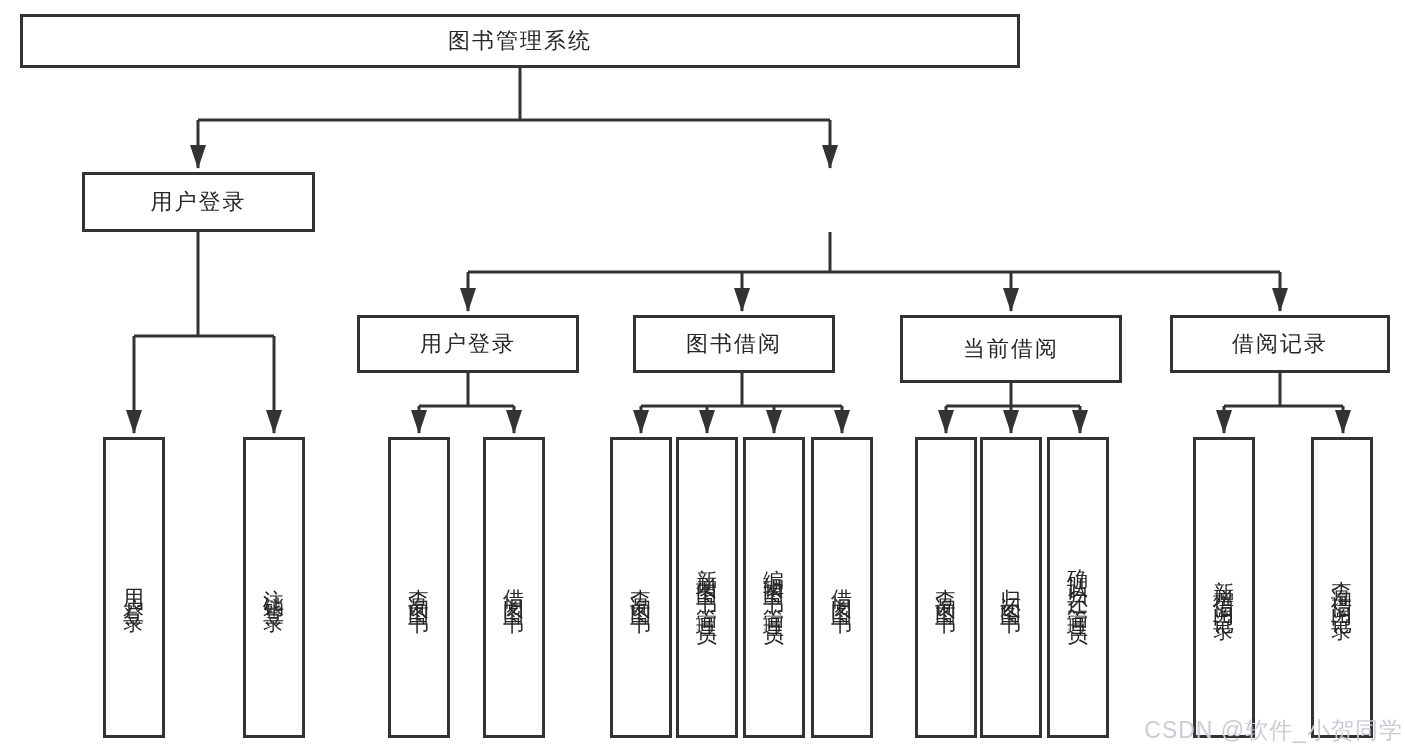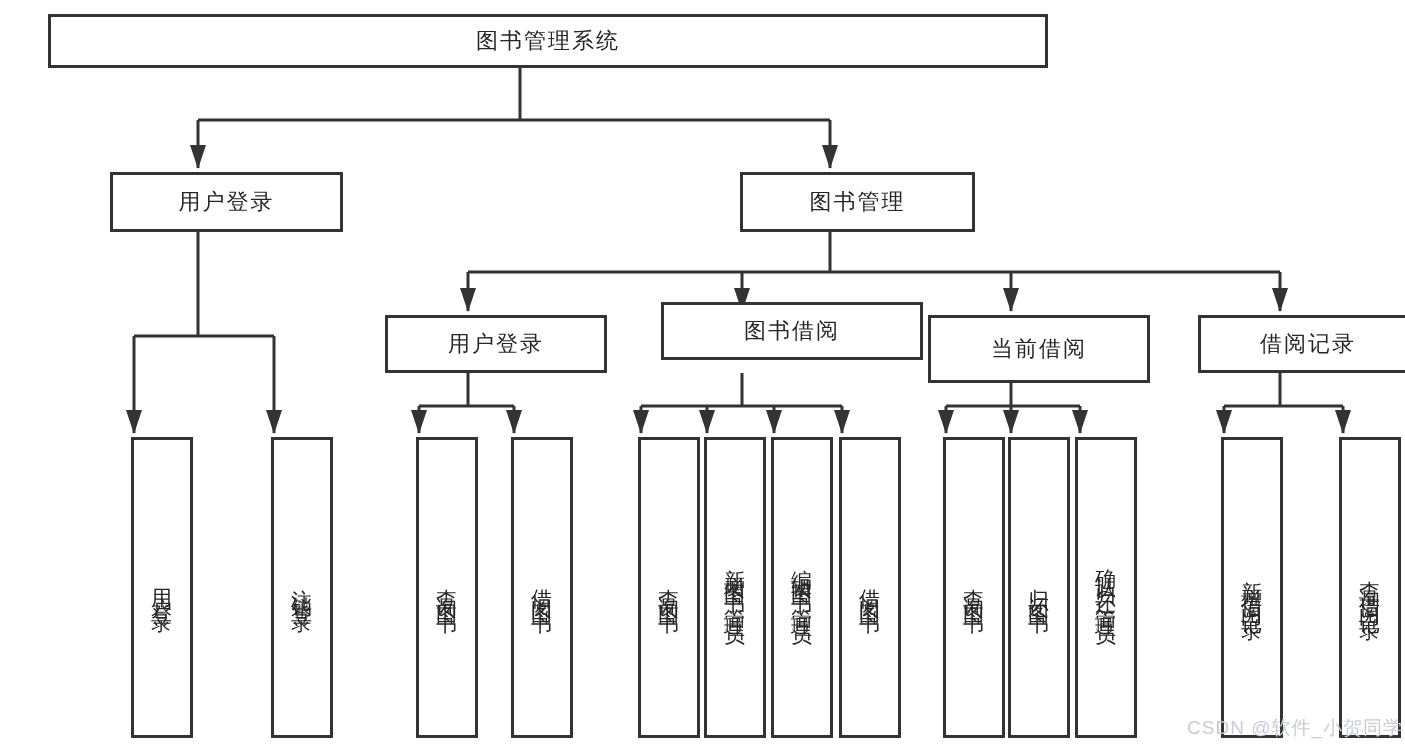--- a/index.html
+++ b/index.html
@@ -5,33 +5,32 @@
   html,body{margin:0;padding:0;background:#ffffff;}
   .canvas{
     position:relative;width:1405px;height:747px;background:#ffffff;overflow:hidden;
     font-family:"Liberation Sans",sans-serif;color:#222222;
   }
   .wires{position:absolute;left:0;top:0;z-index:1;}
   .node{
     position:absolute;box-sizing:border-box;background:#ffffff;
     border:3px solid #333333;display:flex;align-items:center;justify-content:center;
     z-index:2;
-    margin-left:28px;
   }
   .hlabel{
     font-size:22px;letter-spacing:2px;color:#262626;white-space:nowrap;
   }
   .leaf{top:437px;width:62px;height:301px;}
   .vlabel{
     writing-mode:vertical-rl;text-orientation:mixed;
     font-size:21px;letter-spacing:8px;color:#262626;line-height:1;
   }
   .watermark{
     position:absolute;right:2px;top:715px;z-index:3;
-    font-size:19px;color:#c9cbd5;letter-spacing:1px;white-space:nowrap;
+    font-size:23px;color:#c9cbd5;letter-spacing:1px;white-space:nowrap;
   }
 </style>
 </head>
 <body>
 
 <div class="canvas">
 
   <svg class="wires" width="1405" height="747" viewBox="0 0 1405 747">
     <defs>
       <marker id="arr" markerUnits="userSpaceOnUse" markerWidth="24" markerHeight="16" viewBox="0 0 24 16" refX="23" refY="8" orient="auto">
@@ -74,28 +73,25 @@
     <line x1="1343" y1="406" x2="1343" y2="433" stroke="#333333" stroke-width="3" marker-end="url(#arr)"></line>
   </svg>
 
   <div class="node" style="left:20px;top:14px;width:1000px;height:54px">
     <span class="hlabel">图书管理系统</span>
   </div>
 
   <div class="node" style="left:82px;top:172px;width:233px;height:60px">
     <span class="hlabel">用户登录</span>
   </div>
-  <div class="node" style="left:712px;top:172px;width:235px;height:60px">
-    <span class="hlabel">图书管理</span>
-  </div>
 
   <div class="node" style="left:357px;top:315px;width:222px;height:58px">
     <span class="hlabel">用户登录</span>
   </div>
-  <div class="node" style="left:633px;top:302px;width:262px;height:58px">
+  <div class="node" style="left:633px;top:315px;width:202px;height:58px">
     <span class="hlabel">图书借阅</span>
   </div>
   <div class="node" style="left:900px;top:315px;width:222px;height:68px">
     <span class="hlabel">当前借阅</span>
   </div>
   <div class="node" style="left:1170px;top:315px;width:220px;height:58px">
     <span class="hlabel">借阅记录</span>
   </div>
 
   <div class="node leaf" style="left:103px">

